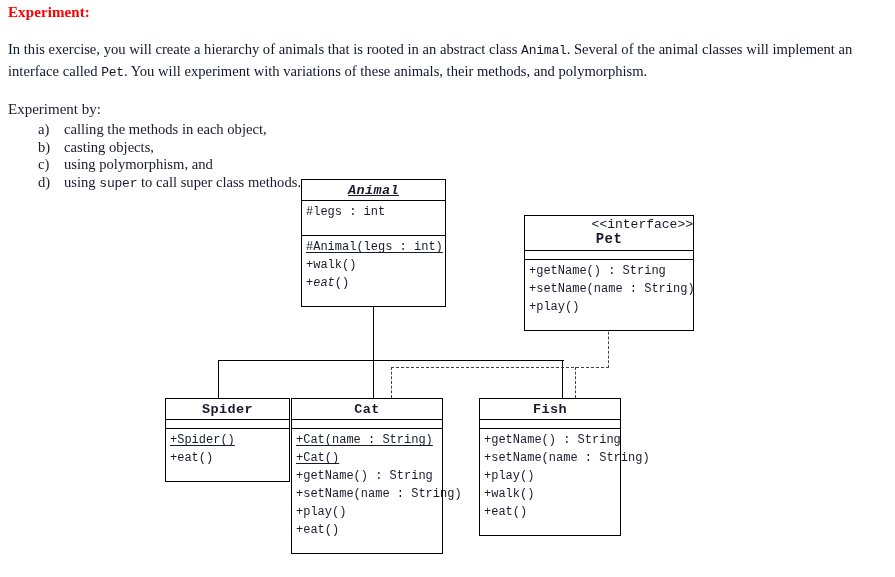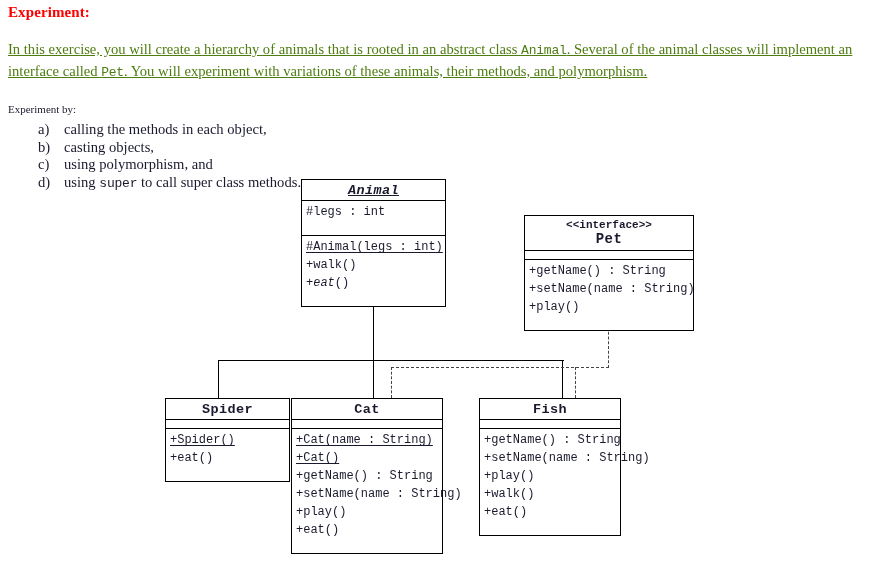--- a/index.html
+++ b/index.html
@@ -29,30 +29,29 @@
     font-weight: bold;
     font-size: 15px;
     font-family: "Liberation Serif", "DejaVu Serif", serif;
     margin: 0 0 14px 0;
     letter-spacing: 0.1px;
   }
   .para {
     font-size: 14.6px;
     line-height: 21px;
     margin: 18px 0 16px 0;
-    color: #4d7c0f;
-    text-decoration: underline;
+    color: #0f172a;
   }
   .code {
     font-family: "Liberation Mono", "DejaVu Sans Mono", monospace;
     font-size: 13px;
     letter-spacing: -0.2px;
   }
   .exp-label {
-    font-size: 11px;
+    font-size: 15px;
     line-height: 20px;
     margin: 0 0 2px 0;
   }
   ol.exp-list {
     list-style: none;
     margin: 0;
     padding: 0 0 0 30px;
   }
   ol.exp-list li {
     font-size: 14.6px;
@@ -94,26 +93,27 @@
     letter-spacing: 0.4px;
     white-space: nowrap;
   }
   .uml-header.abstract-name {
     font-style: italic;
     text-decoration: underline;
     text-underline-offset: 1px;
   }
   .stereotype {
     display: block;
-    font-size: 11px;
-    font-weight: bold;
+    font-size: 13px;
+    font-weight: normal;
     font-style: normal;
     letter-spacing: 0px;
     line-height: 12px;
     text-decoration: none;
+    text-align: right;
   }
   .iface-name {
     display: block;
     font-size: 14px;
     font-weight: bold;
     line-height: 17px;
     letter-spacing: 0.5px;
   }
   .uml-compartment {
     border-bottom: 1px solid #000000;

